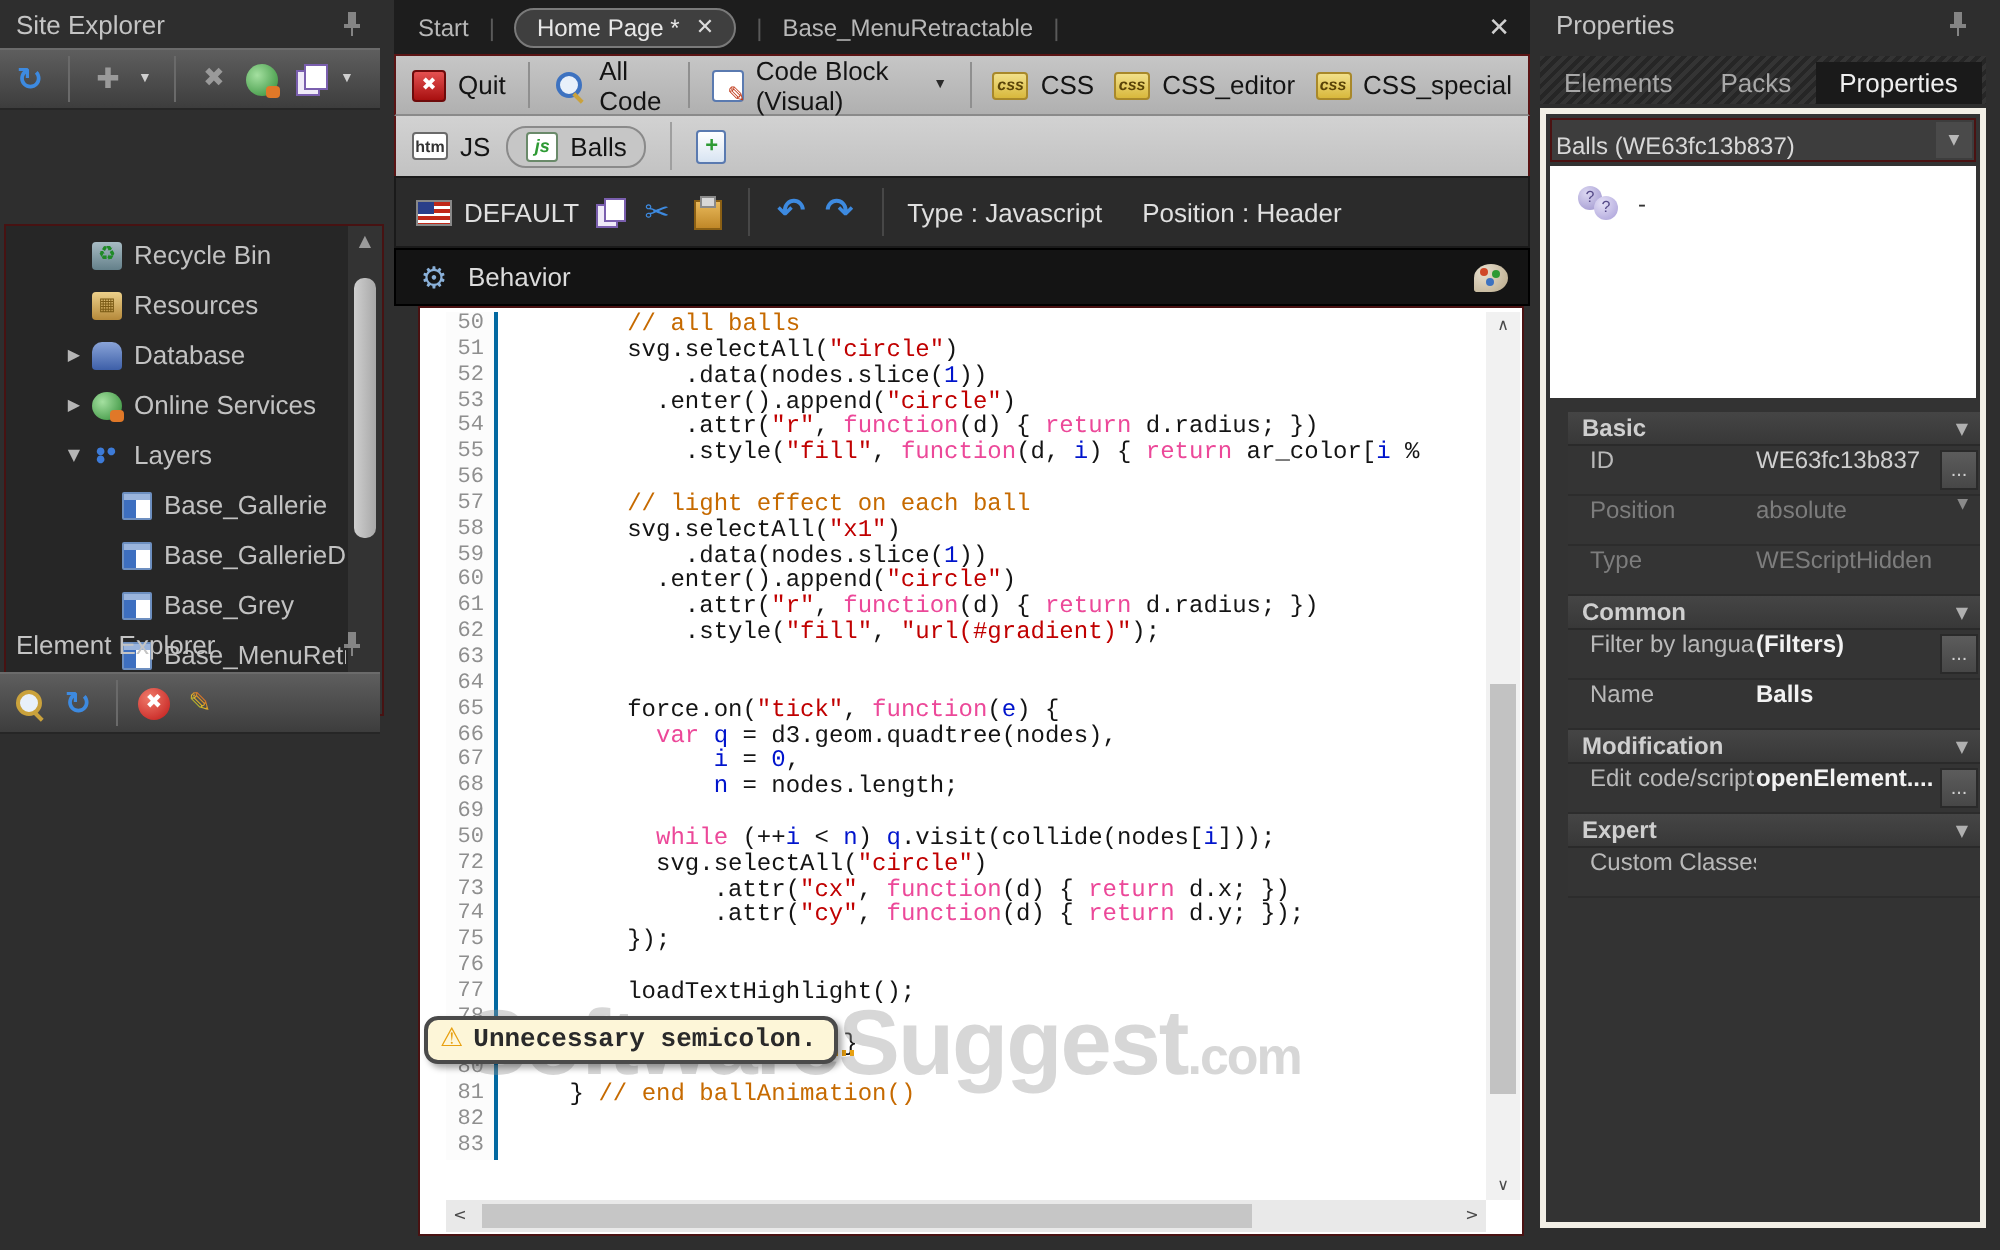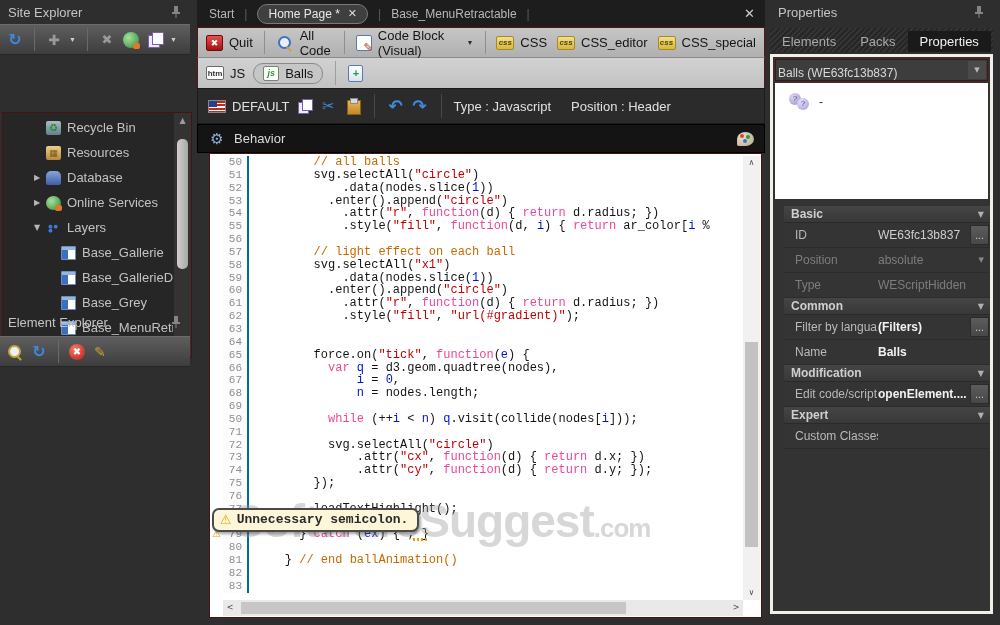--- a/index.html
+++ b/index.html
@@ -131,21 +131,21 @@
   #elem-select .ddbtn { position:absolute; right:1px; top:1px; bottom:1px; width:18px; background:#4a4a4a; color:#b8b8b8; font-size:7px; display:flex; align-items:center; justify-content:center; font-family:"DejaVu Sans",sans-serif; }
   #preview-box { height:116px; margin:0 2px; background:#fff; position:relative; font-size:12px; color:#333; }
   .qballs { position:absolute; left:14px; top:10px; width:22px; height:16px; }
   .qballs::before { content:'?'; position:absolute; left:0; top:0; width:12px; height:12px; background:radial-gradient(circle at 35% 30%,#dcd8f2,#9a90cc); border-radius:50%; font-size:8px; color:#554a88; text-align:center; line-height:12px; }
   .qballs::after { content:'?'; position:absolute; left:8px; top:5px; width:12px; height:12px; background:radial-gradient(circle at 35% 30%,#e4e0f6,#a89ed8); border-radius:50%; font-size:8px; color:#554a88; text-align:center; line-height:12px; }
   #preview-dash { position:absolute; left:44px; top:12px; }
 
   #prop-grid { margin-top:7px; }
   .psec-h { margin-left:11px; height:17px; background:linear-gradient(#454545,#383838); display:flex; align-items:center; padding:0 6px 0 7px; color:#cfcfcf; font-size:12px; font-weight:bold; border-bottom:1px solid #2a2a2a; }
   .psec-h .caret { margin-left:auto; font-size:8px; color:#b0b0b0; font-family:"DejaVu Sans",sans-serif; }
-  .prow { margin-left:11px; height:25px; display:flex; align-items:center; padding-left:11px; color:#b9b9b9; font-size:12px; border-bottom:1px solid #2c2c2c; background:#343434; position:relative; }
+  .prow { margin-left:11px; height:25px; display:flex; padding-left:11px; color:#b9b9b9; font-size:12px; border-bottom:1px solid #2c2c2c; background:#343434; position:relative; }
   .prow .plabel { width:83px; flex:none; overflow:hidden; white-space:nowrap; }
   .prow .pvalue { flex:1; overflow:hidden; white-space:nowrap; color:#cfcfcf; }
   .prow.disabled .plabel, .prow.disabled .pvalue { color:#7d7d7d; }
   .prow .pvalue.bold { font-weight:bold; color:#f2f2f2; }
   .prow .pbtn { position:absolute; right:1px; top:2px; bottom:2px; width:19px; background:linear-gradient(#5c5c5c,#474747); border:1px solid #2a2a2a; color:#d0d0d0; font-size:10px; display:flex; align-items:flex-end; justify-content:center; line-height:10px; padding-bottom:3px; }
   .prow .pdd { position:absolute; right:6px; color:#8a8a8a; font-size:7px; font-family:"DejaVu Sans",sans-serif; }
 </style>
 </head>
 <body>
 
@@ -346,21 +346,20 @@
         <div class="cline"><span class="cmargin"></span><span class="cnum">61</span><span class="ctext">            .attr(<span class="tok-s">"r"</span>, <span class="tok-k">function</span>(d) { <span class="tok-k">return</span> d.radius; })</span></div>
         <div class="cline"><span class="cmargin"></span><span class="cnum">62</span><span class="ctext">            .style(<span class="tok-s">"fill"</span>, <span class="tok-s">"url(#gradient)"</span>);</span></div>
         <div class="cline"><span class="cmargin"></span><span class="cnum">63</span><span class="ctext"></span></div>
         <div class="cline"><span class="cmargin"></span><span class="cnum">64</span><span class="ctext"></span></div>
         <div class="cline"><span class="cmargin"></span><span class="cnum">65</span><span class="ctext">        force.on(<span class="tok-s">"tick"</span>, <span class="tok-k">function</span>(<span class="tok-n">e</span>) {</span></div>
         <div class="cline"><span class="cmargin"></span><span class="cnum">66</span><span class="ctext">          <span class="tok-k">var</span> <span class="tok-n">q</span> = d3.geom.quadtree(nodes),</span></div>
         <div class="cline"><span class="cmargin"></span><span class="cnum">67</span><span class="ctext">              <span class="tok-n">i</span> = <span class="tok-n">0</span>,</span></div>
         <div class="cline"><span class="cmargin"></span><span class="cnum">68</span><span class="ctext">              <span class="tok-n">n</span> = nodes.length;</span></div>
         <div class="cline"><span class="cmargin"></span><span class="cnum">69</span><span class="ctext"></span></div>
         <div class="cline"><span class="cmargin"></span><span class="cnum">50</span><span class="ctext">          <span class="tok-k">while</span> (++<span class="tok-n">i</span> &lt; <span class="tok-n">n</span>) <span class="tok-n">q</span>.visit(collide(nodes[<span class="tok-n">i</span>]));</span></div>
-        <div class="cline"><span class="cmargin"></span><span class="cnum">71</span><span class="ctext"></span></div>
         <div class="cline"><span class="cmargin"></span><span class="cnum">72</span><span class="ctext">          svg.selectAll(<span class="tok-s">"circle"</span>)</span></div>
         <div class="cline"><span class="cmargin"></span><span class="cnum">73</span><span class="ctext">              .attr(<span class="tok-s">"cx"</span>, <span class="tok-k">function</span>(d) { <span class="tok-k">return</span> d.x; })</span></div>
         <div class="cline"><span class="cmargin"></span><span class="cnum">74</span><span class="ctext">              .attr(<span class="tok-s">"cy"</span>, <span class="tok-k">function</span>(d) { <span class="tok-k">return</span> d.y; });</span></div>
         <div class="cline"><span class="cmargin"></span><span class="cnum">75</span><span class="ctext">        });</span></div>
         <div class="cline"><span class="cmargin"></span><span class="cnum">76</span><span class="ctext"></span></div>
         <div class="cline"><span class="cmargin"></span><span class="cnum">77</span><span class="ctext">        loadTextHighlight();</span></div>
         <div class="cline"><span class="cmargin"></span><span class="cnum">78</span><span class="ctext"></span></div>
         <div class="cline"><span class="cmargin"><span class="warn-glyph">⚠</span></span><span class="cnum">79</span><span class="ctext">      } <span class="tok-k">catch</span> (<span class="tok-n">ex</span>) { ; }<span class="squiggle"></span></span></div>
         <div class="cline"><span class="cmargin"></span><span class="cnum">80</span><span class="ctext"></span></div>
         <div class="cline"><span class="cmargin"></span><span class="cnum">81</span><span class="ctext">    } <span class="tok-c">// end ballAnimation()</span></span></div>

